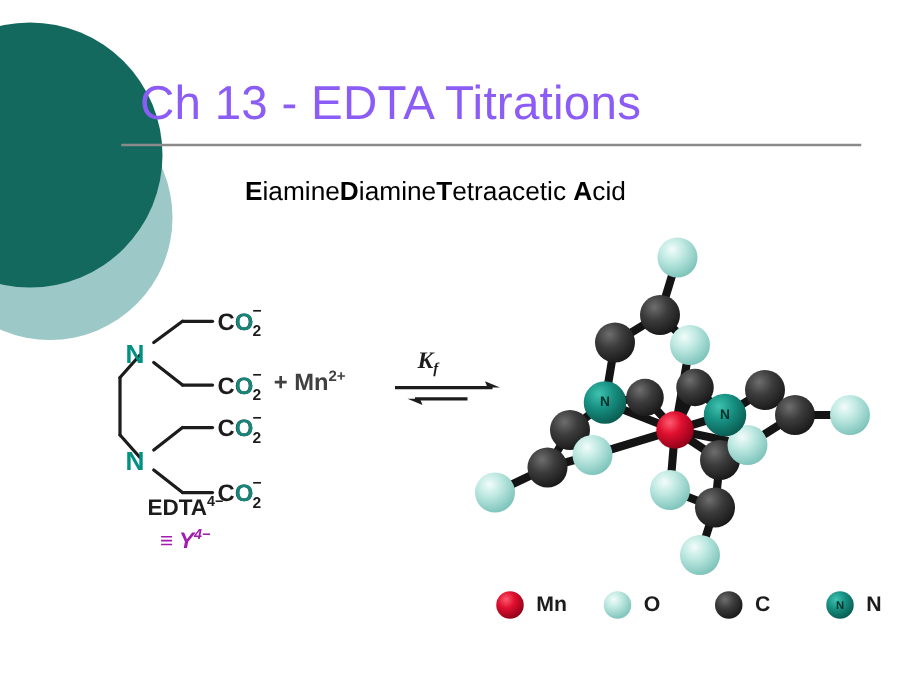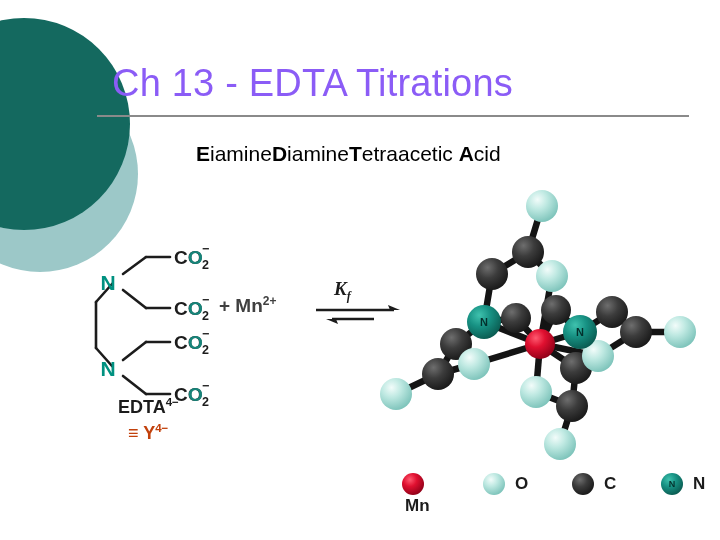--- a/index.html
+++ b/index.html
@@ -64,21 +64,21 @@
   .f-sup{ font-family: "Liberation Sans", sans-serif; font-weight: bold; font-size: 12.5px; fill: #1c1c1c; }
   .f-bond { stroke: #1c1c1c; stroke-width: 2.6px; fill: none; stroke-linecap: round; }
 
   #edta-label {
     position: absolute; left: 118px; top: 396px;
     font-size: 18px; font-weight: bold; color: #1c1c1c; white-space: nowrap; text-align: center;
   }
   #edta-label sup { font-size: 11.5px; }
   #y-label {
     position: absolute; left: 128px; top: 422px;
-    font-size: 18px; font-weight: bold; color: #c2410c; white-space: nowrap;
+    font-size: 18px; font-weight: bold; color: #a21caf; white-space: nowrap; font-style: italic;
   }
   #y-label sup { font-size: 11.5px; }
 
   
   #mn-term {
     position: absolute; left: 219px; top: 294px;
     font-size: 19px; font-weight: bold; color: #404040; white-space: nowrap;
   }
   #mn-term sup { font-size: 12px; }
 
@@ -289,21 +289,21 @@
         <text class="atom-label" x="104" y="136">N</text>
         <circle cx="200" cy="146" r="17" fill="url(#gN)"></circle>
         <text class="atom-label" x="200" y="146">N</text>
 
         <circle cx="160" cy="158" r="15" fill="url(#gMn)"></circle>
       </g>
     </svg>
   </div>
 
   <div id="legend">
-    <div class="legend-entry" style="left:0px;flex-direction:column;">
+    <div class="legend-entry" style="left:0px;">
       <svg width="24" height="24" viewBox="0 0 24 24">
         <defs>
           <radialGradient id="lgMn" cx="36%" cy="30%" r="74%">
             <stop offset="0%" stop-color="#ff5a70"></stop>
               <stop offset="42%" stop-color="#e01030"></stop>
               <stop offset="100%" stop-color="#8e0018"></stop>
           </radialGradient>
         </defs>
         <circle cx="12" cy="12" r="11" fill="url(#lgMn)"></circle>
       </svg>

